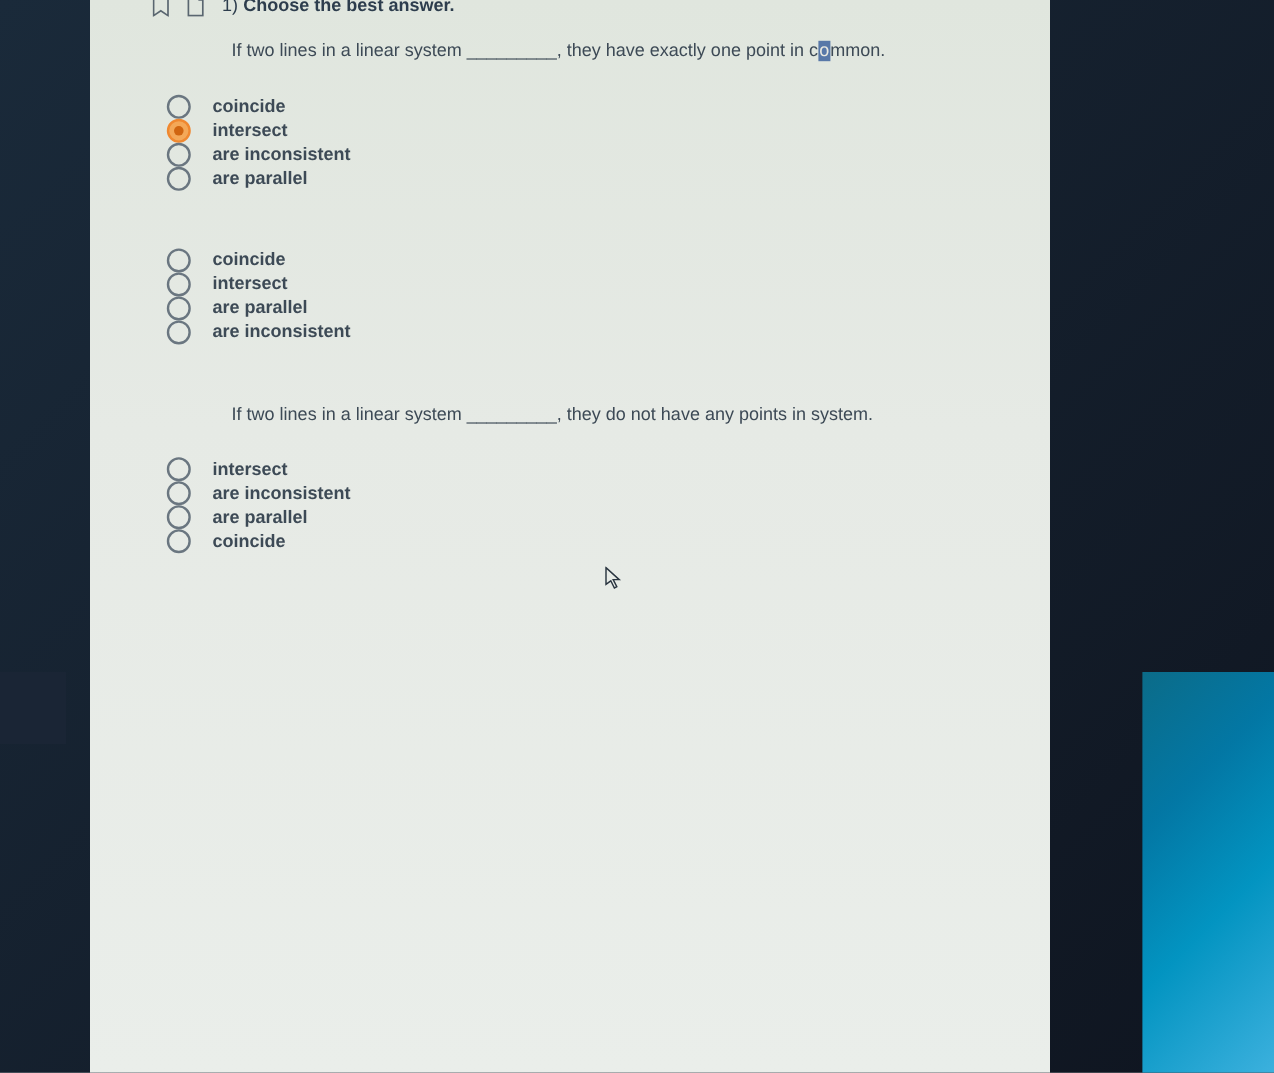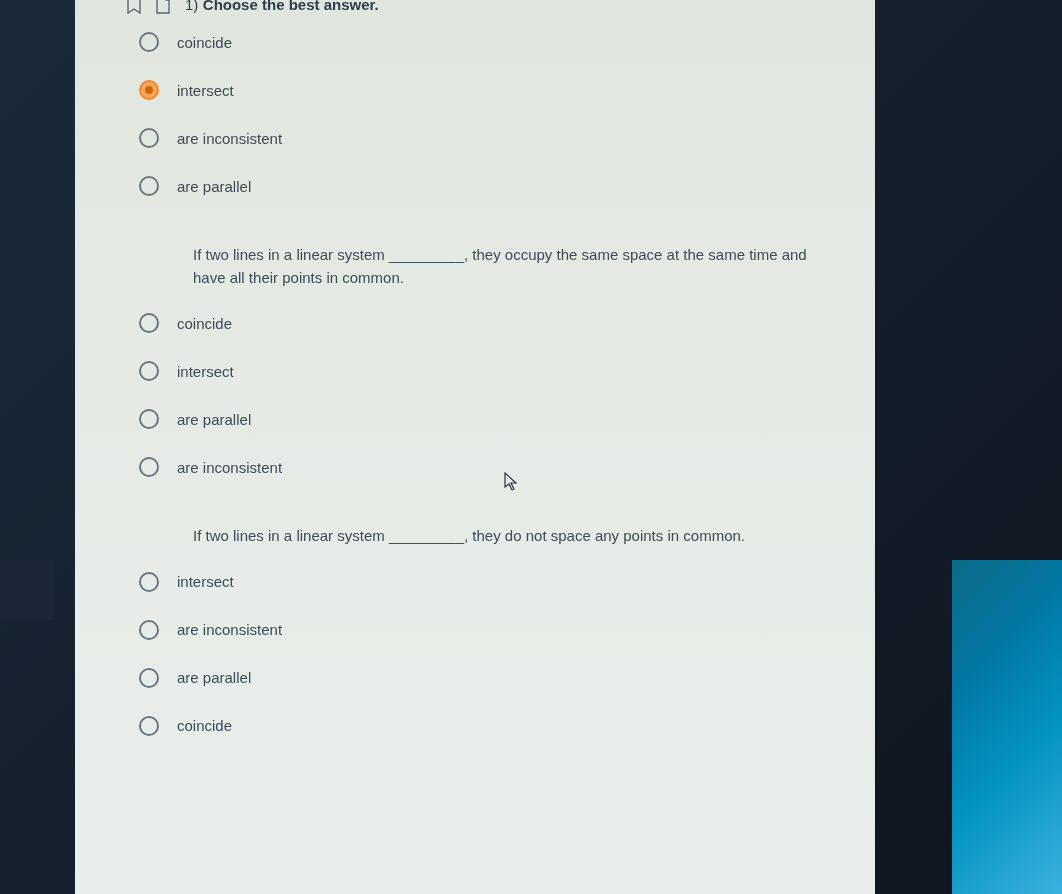--- a/index.html
+++ b/index.html
@@ -82,22 +82,22 @@
       margin-bottom: 24px;
     }
     .highlighted {
       background: #5878a8;
       color: #e8e8e0;
       padding: 0 1px;
     }
     .options {
       display: flex;
       flex-direction: column;
-      gap: 28px;
       padding-left: 44px;
+      font-weight: bold;
     }
     .option {
       display: flex;
       align-items: center;
       gap: 18px;
       cursor: pointer;
     }
     .radio {
       width: 20px;
       height: 20px;
@@ -149,20 +149,23 @@
             <path d="M1 1 h12 v16 l-6 -4 l-6 4 z" fill="none" stroke="#5a6670" stroke-width="1.4"></path>
           </svg>
       </span>
       <span class="note-icon">
         <svg width="16" height="18" viewBox="0 0 16 18">
             <path d="M2 1 h9 l3 3 v13 h-12 z M11 1 v3 h3" fill="none" stroke="#5a6670" stroke-width="1.4"></path>
           </svg>
       </span>
       <span><span class="question-number">1)</span> <span class="question-title">Choose the best answer.</span></span>
     </div>
+    <div class="question-prompt">
+      <span>If two lines in a linear system _________, they have exactly one point in c</span><span class="highlighted">o</span><span>mmon.</span>
+    </div>
     <div class="options">
       <div class="option">
         <div class="radio"></div>
         <span class="option-label">coincide</span>
       </div>
       <div class="option">
         <div class="radio selected"></div>
         <span class="option-label">intersect</span>
       </div>
       <div class="option">
@@ -170,21 +173,20 @@
         <span class="option-label">are inconsistent</span>
       </div>
       <div class="option">
         <div class="radio"></div>
         <span class="option-label">are parallel</span>
       </div>
     </div>
   </div>
 
   <div class="question-block">
-    <div class="question-prompt">If two lines in a linear system _________, they occupy the same space at the same time and have all their points in common.</div>
     <div class="options">
       <div class="option">
         <div class="radio"></div>
         <span class="option-label">coincide</span>
       </div>
       <div class="option">
         <div class="radio"></div>
         <span class="option-label">intersect</span>
       </div>
       <div class="option">
@@ -192,21 +194,21 @@
         <span class="option-label">are parallel</span>
       </div>
       <div class="option">
         <div class="radio"></div>
         <span class="option-label">are inconsistent</span>
       </div>
     </div>
   </div>
 
   <div class="question-block">
-    <div class="question-prompt">If two lines in a linear system _________, they do not space any points in common.</div>
+    <div class="question-prompt">If two lines in a linear system _________, they do not have any points in system.</div>
     <div class="options">
       <div class="option">
         <div class="radio"></div>
         <span class="option-label">intersect</span>
       </div>
       <div class="option">
         <div class="radio"></div>
         <span class="option-label">are inconsistent</span>
       </div>
       <div class="option">

